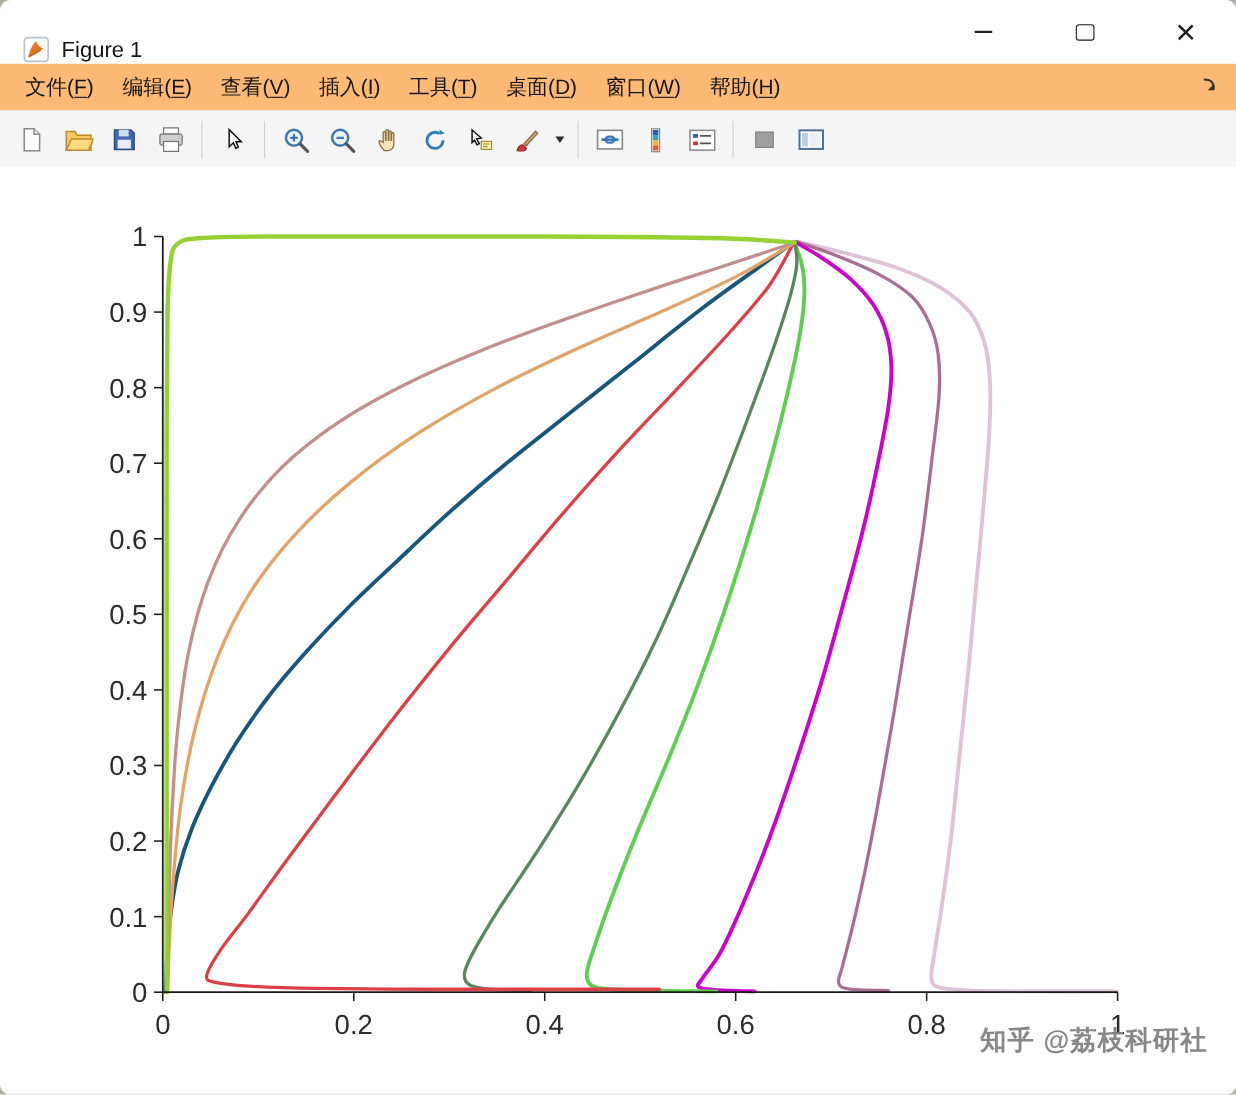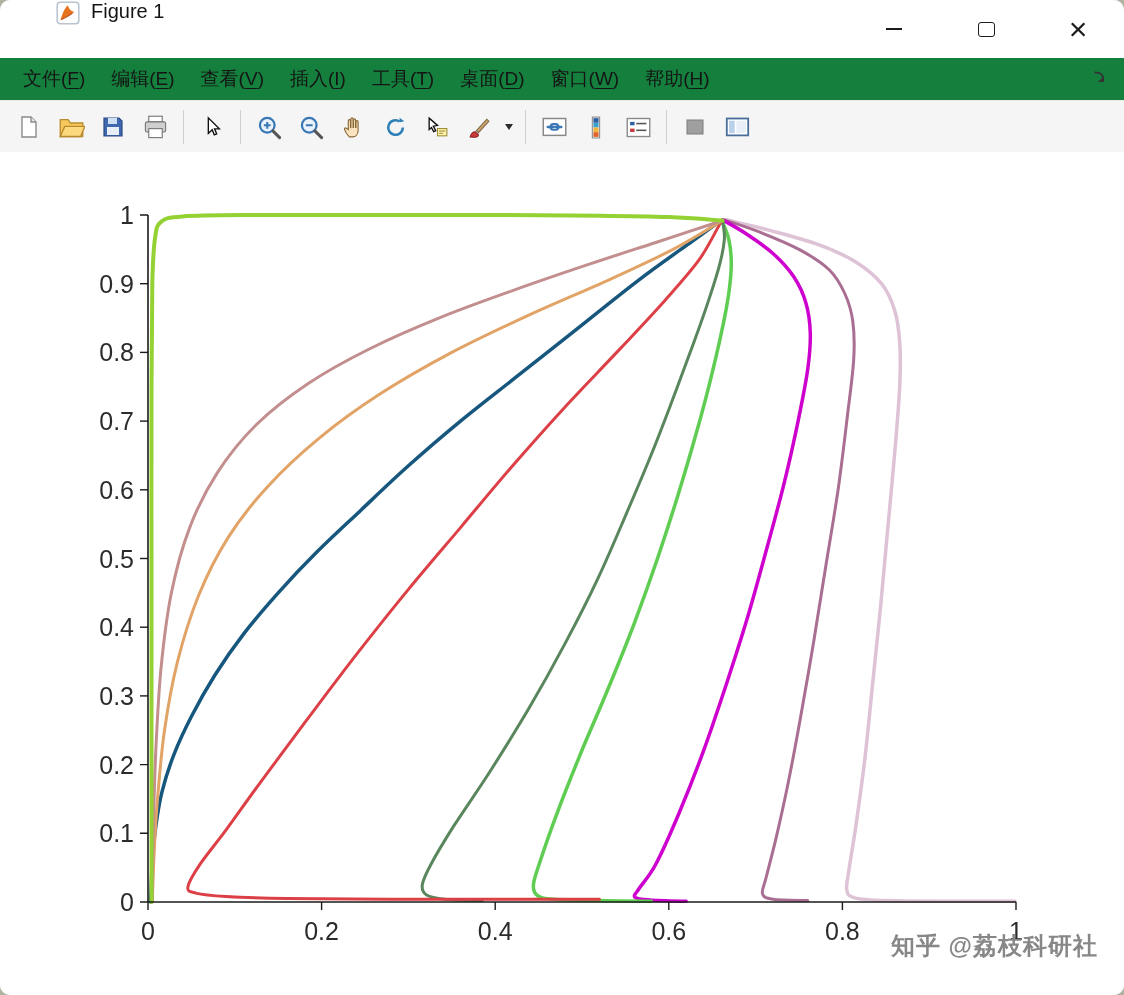--- a/index.html
+++ b/index.html
@@ -7,30 +7,30 @@
     width:1124px;height:995px;position:relative;
     background:#aeb3a0;
     font-family:"Liberation Sans", sans-serif;
     -webkit-font-smoothing:antialiased;
   }
   .window{
     position:absolute;inset:0;background:#ffffff;border-radius:10px;
     overflow:hidden;box-shadow:0 0 0 1px #bfbfbf inset;
   }
   
-  .titlebar{height:58px;display:flex;align-items:flex-start;position:relative;background:#fff;padding-left:35px;}
+  .titlebar{height:58px;display:flex;align-items:flex-end;position:relative;background:#fff;}
   .app-icon{margin-left:20px;width:26px;height:26px;flex:0 0 auto;}
   .title-text{margin-left:10px;font-size:20px;color:#141414;}
   .win-controls{position:absolute;right:0;top:0;height:100%;display:flex;}
   .win-btn{width:92px;height:100%;display:flex;align-items:center;justify-content:center;cursor:default;}
   .glyph-min{display:block;width:16px;border-top:2px solid #1c1c1c;}
   .glyph-max{display:block;width:15px;height:13px;border:1.7px solid #1c1c1c;border-radius:3px;}
   .glyph-close{font-size:32px;line-height:1;color:#1c1c1c;font-weight:400;}
   
-  .menubar{height:42px;display:flex;align-items:center;padding:0 10px;font-size:19px;color:#141414;position:relative;background:#15803d;}
+  .menubar{height:42px;display:flex;align-items:center;padding:0 10px;font-size:19px;color:#141414;position:relative;background:#fdba74;}
   .menu-item{padding:5px 13px;white-space:nowrap;border-radius:4px;}
   .menu-item .mn{text-decoration:underline;text-underline-offset:3px;}
   .dock-btn{position:absolute;right:12px;top:8px;width:24px;height:24px;display:flex;align-items:center;justify-content:center;}
   
   .toolbar{height:52px;background:#f5f5f5;border-top:1px solid #e9e9e9;border-bottom:1px solid #d8d8d8;display:flex;align-items:center;padding:0 8px;}
   .tb-btn{width:42px;height:42px;display:flex;align-items:center;justify-content:center;border-radius:4px;flex:0 0 auto;}
   .tb-btn.narrow{width:18px;}
   .tb-sep{width:1px;height:34px;background:#cfcfcf;margin:0 7px;flex:0 0 auto;}
   .caret{width:0;height:0;border-left:4.5px solid transparent;border-right:4.5px solid transparent;border-top:6px solid #2b2b2b;}
   

